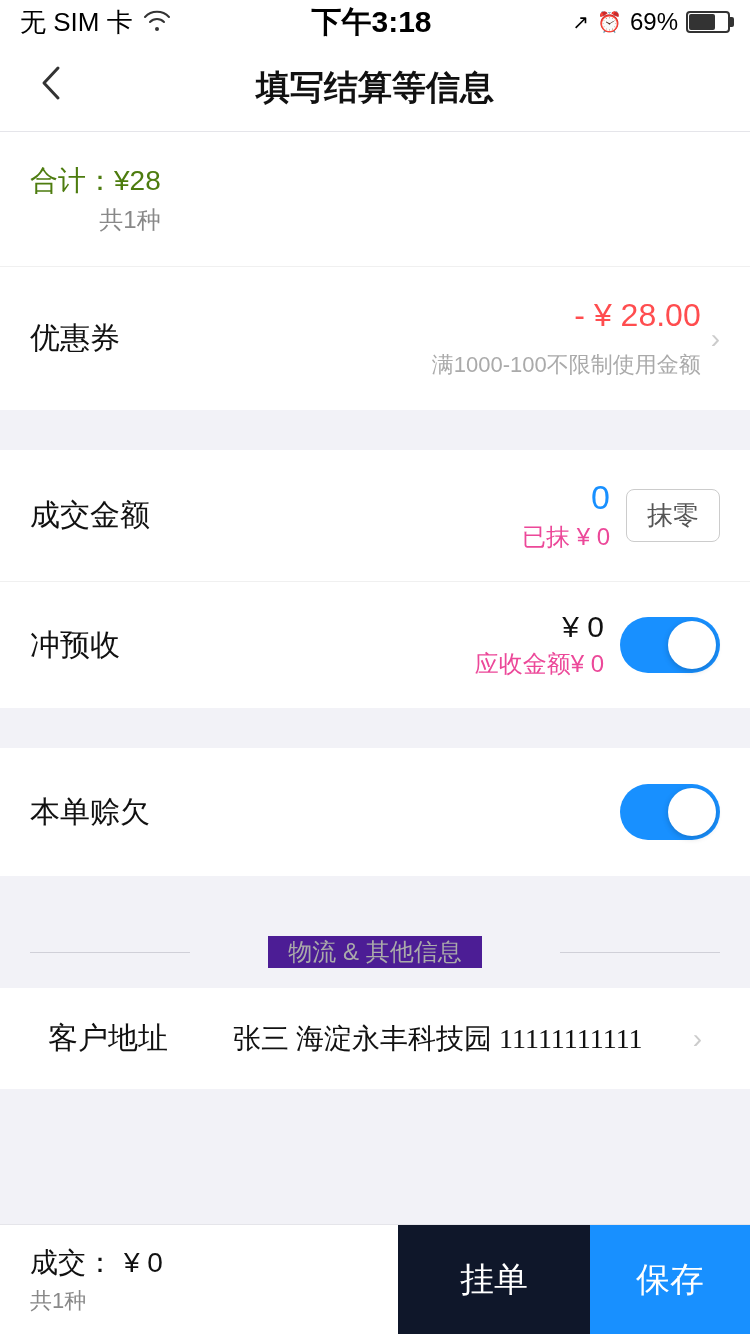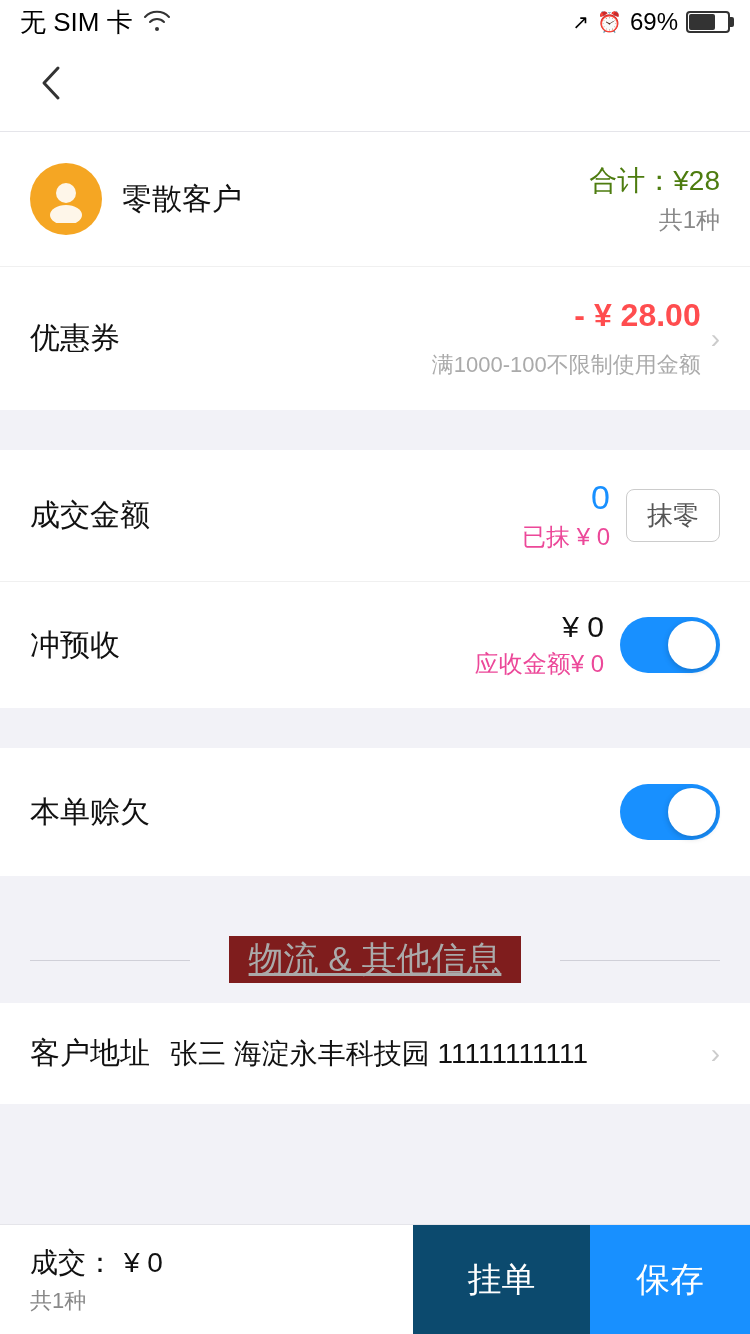--- a/index.html
+++ b/index.html
@@ -79,21 +79,21 @@
     .coupon-row {
       display: flex;
       align-items: center;
       justify-content: space-between;
       padding: 30px 30px;
       border-top: 1px solid #f0f0f0;
     }
     .coupon-label { font-size: 30px; color: #111; }
     .coupon-right { display: flex; align-items: center; gap: 10px; }
     .coupon-info { text-align: right; }
-    .coupon-discount { font-size: 32px; color: #ff4d4f; font-weight: 700; text-align: right; }
+    .coupon-discount { font-size: 32px; color: #ff4d4f; font-weight: 400; text-align: right; }
     .coupon-desc { font-size: 22px; color: #aaa; margin-top: 16px; }
     .chevron { font-size: 28px; color: #ccc; }
     
     .separator { height: 20px; background: #f2f2f7; }
     
     .row-item {
       display: flex;
       align-items: center;
       justify-content: space-between;
       padding: 28px 30px;
@@ -161,53 +161,54 @@
     .logistics-header::after {
       content: '';
       height: 1px;
       background: #d0d0d8;
       position: absolute;
       top: 50%;
       width: 160px;
     }
     .logistics-header::before { left: 30px; }
     .logistics-header::after { right: 30px; }
-    .logistics-title { font-size: 35px; color: #aaa; z-index: 1; padding: 0 20px; background: #7f1d1d; text-decoration: underline; }
+    .logistics-title { font-size: 24px; color: #aaa; z-index: 1; padding: 0 20px; background: #4c1d95; }
     
     .address-row {
       display: flex;
       align-items: center;
       justify-content: flex-start;
-      padding: 30px 30px;
-      background: #fff;
+      padding: 30px 48px;
+      background: #fff;
+      gap: 45px;
     }
     .address-label { font-size: 30px; color: #111; min-width: 120px; }
-    .address-value { font-size: 28px; color: #111; flex: 1; margin-left: 20px; }
+    .address-value { font-size: 28px; color: #111; flex: 1; margin-left: 20px; font-family: Liberation Serif, serif; }
     
     .bottom-bar {
       position: fixed;
       bottom: 0;
       left: 0;
       width: 750px;
       height: 110px;
       background: #fff;
       display: flex;
       align-items: center;
       border-top: 1px solid #e5e5ea;
     }
     .bottom-info {
       flex: 1;
       padding: 0 30px;
     }
     .bottom-transaction { font-size: 28px; color: #111; display: flex; align-items: center; gap: 10px; }
     .bottom-count { font-size: 22px; color: #888; margin-top: 4px; }
     .btn-hang {
-      width: 177px;
+      width: 192px;
       height: 110px;
-      background: #0c4a6e;
+      background: #0f172a;
       display: flex; align-items: center; justify-content: center;
       font-size: 34px;
       color: #fff;
       font-weight: 500;
       cursor: pointer;
       margin-left: 31px;
     }
     .btn-save {
       width: 160px;
       height: 110px;
@@ -262,51 +263,44 @@
   <div class="status-left">
     <span>无 SIM 卡</span>
     <span>
       <svg width="28" height="22" viewBox="0 0 28 22" fill="none">
         <path d="M14 18a2 2 0 110 4 2 2 0 010-4z" fill="#333"></path>
         <path d="M7 13a9.9 9.9 0 0114 0" stroke="#333" stroke-width="2" stroke-linecap="round" fill="none"></path>
         <path d="M2 8a16.5 16.5 0 0124 0" stroke="#333" stroke-width="2" stroke-linecap="round" fill="none"></path>
       </svg>
     </span>
   </div>
+  <div class="status-center">下午3:18</div>
   <div class="status-right">
     <span style="font-size:20px;">↗</span>
     <span style="font-size:20px;">⏰</span>
     <span>69%</span>
     <span class="battery-icon">
       <span class="battery-fill"></span>
     </span>
   </div>
 </div>
 
 <div class="nav-bar">
   <div class="nav-back">
     <svg width="22" height="36" viewBox="0 0 22 36" fill="none">
       <path d="M18 3L4 18l14 15" stroke="#333" stroke-width="3" stroke-linecap="round" stroke-linejoin="round"></path>
     </svg>
   </div>
+  <div class="nav-title">填写结算等信息</div>
 </div>
 
 <div class="content-area">
 
   <div class="section">
     <div class="customer-row">
-      <div class="customer-left">
-        <div class="avatar">
-          <svg viewBox="0 0 48 48" fill="none">
-            <circle cx="24" cy="18" r="10" fill="#fff" opacity="0.9"></circle>
-            <ellipse cx="24" cy="40" rx="16" ry="10" fill="#fff" opacity="0.9"></ellipse>
-          </svg>
-        </div>
-        <span class="customer-name">零散客户</span>
-      </div>
       <div class="customer-right">
         <div class="total-amount">合计：¥28</div>
         <div class="total-count">共1种</div>
       </div>
     </div>
 
     <div class="coupon-row">
       <span class="coupon-label">优惠券</span>
       <div class="coupon-right">
         <div class="coupon-info">

